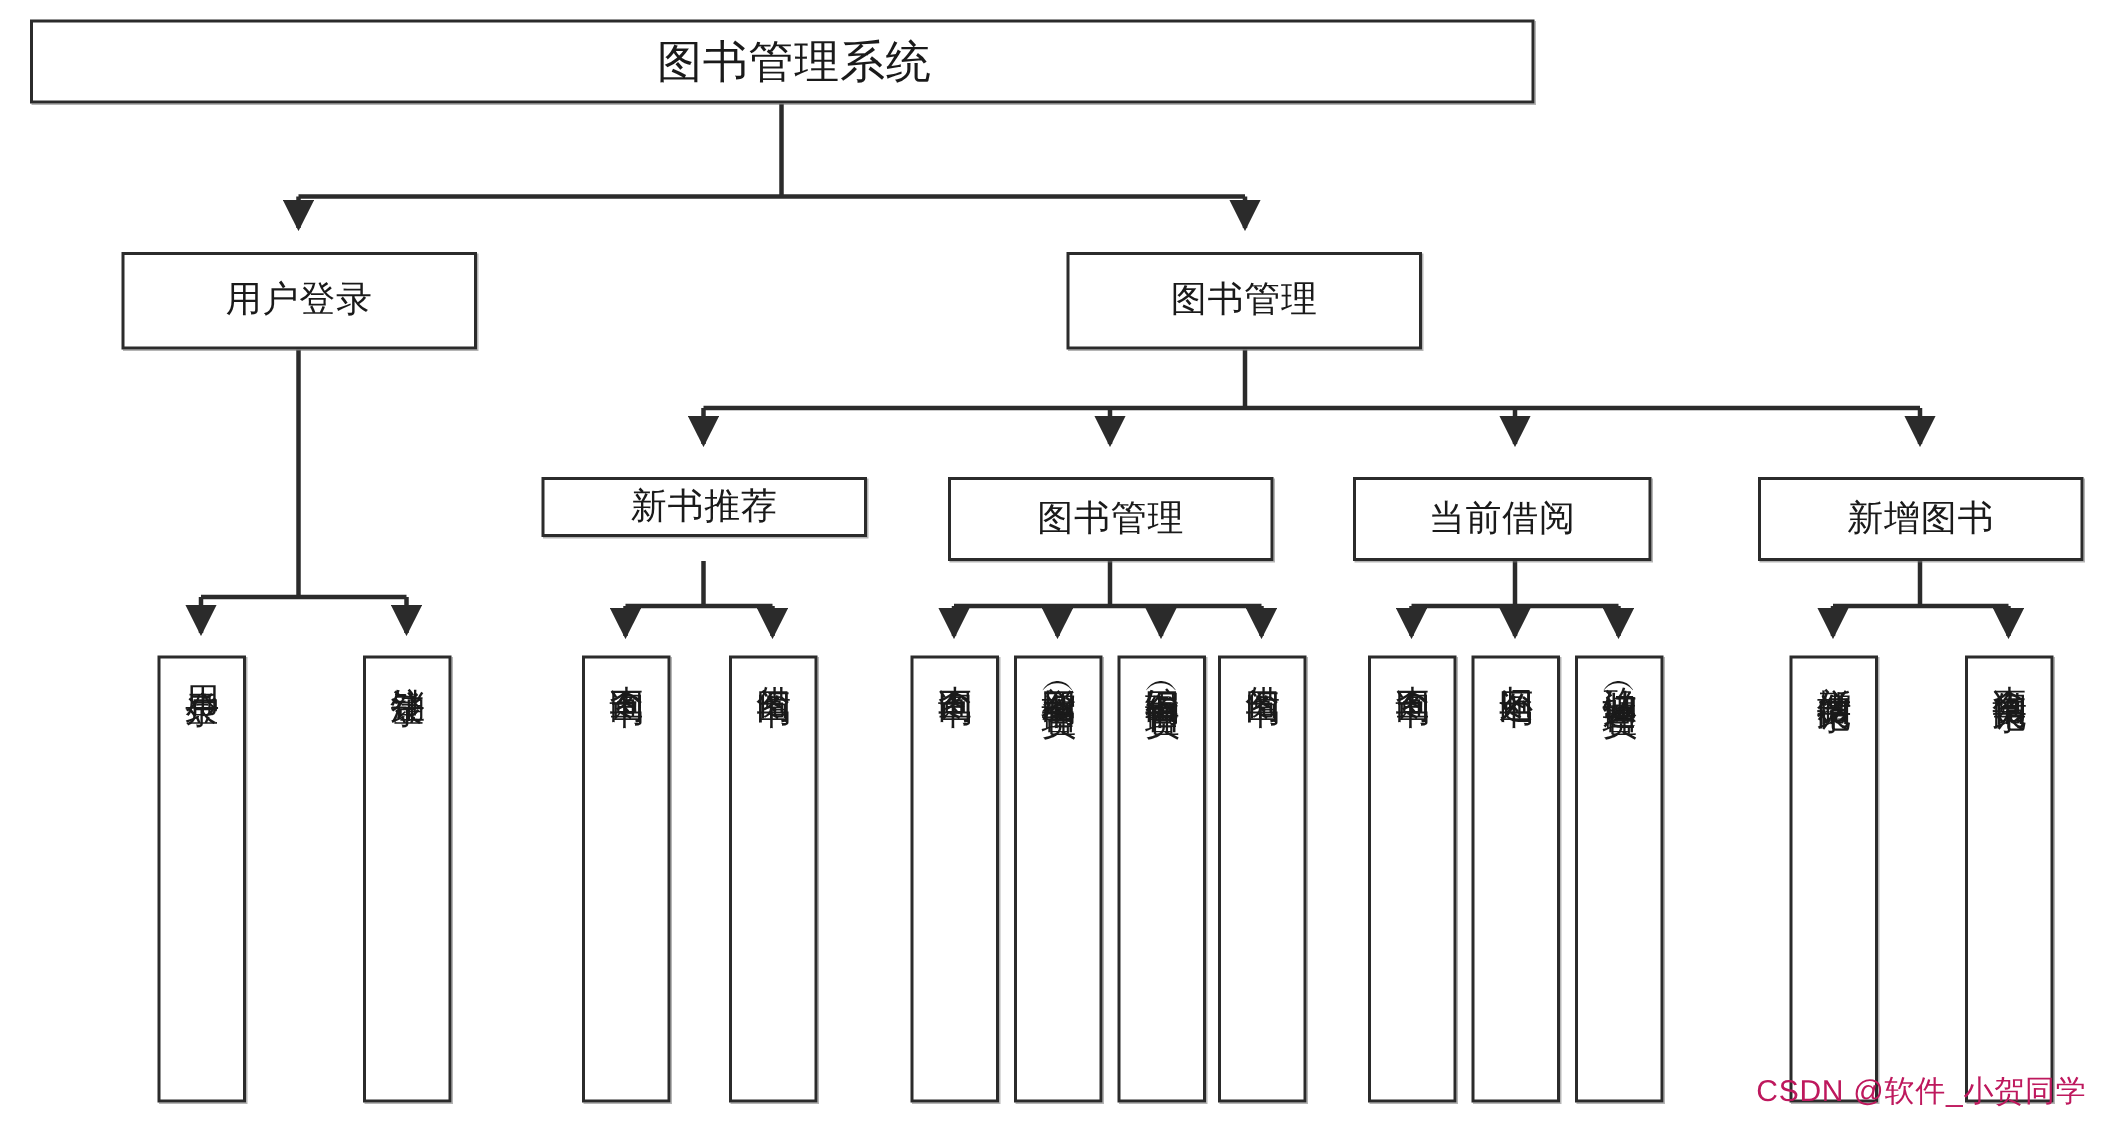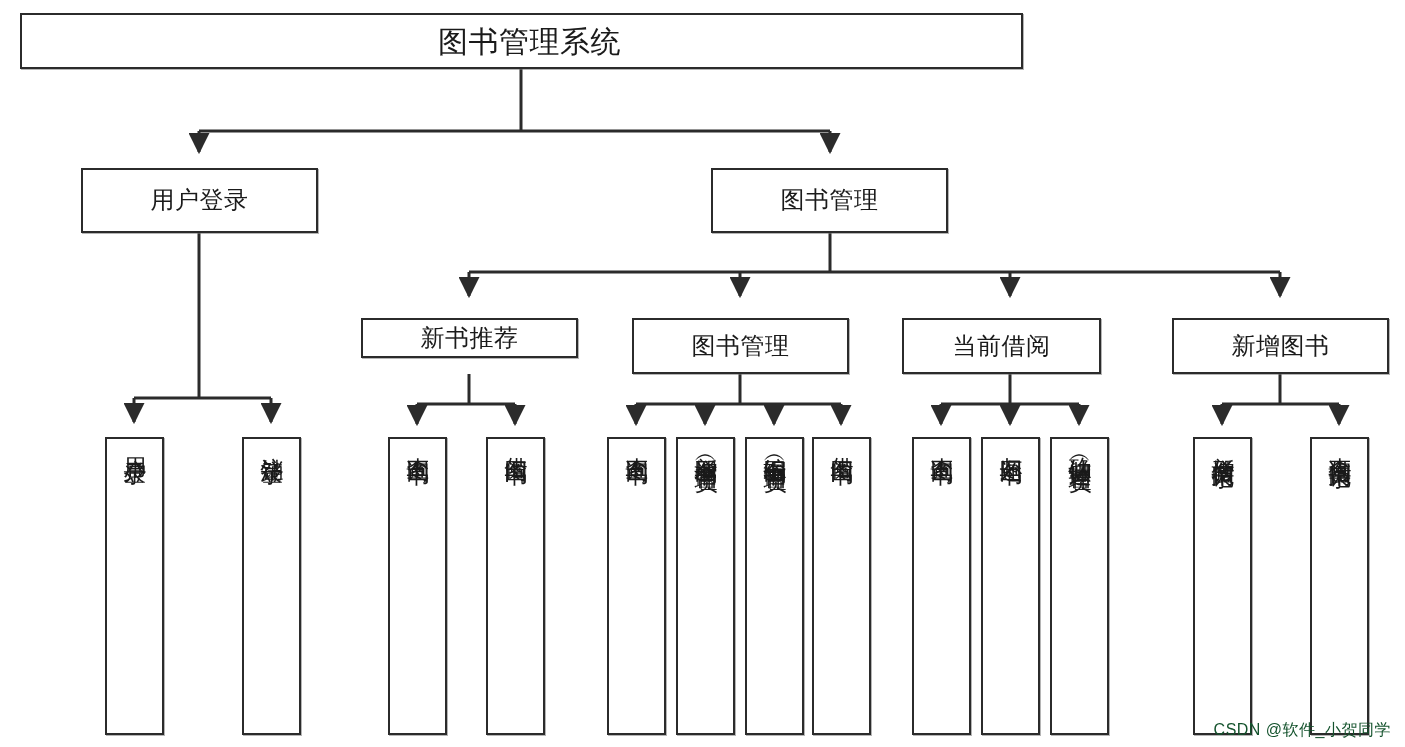--- a/index.html
+++ b/index.html
@@ -64,22 +64,22 @@
     text-orientation: upright;
     font-size: 23px;
     line-height: 1.12;
     letter-spacing: 2px;
     white-space: nowrap;
   }
   .watermark {
     position: absolute;
     right: 14px;
     bottom: 6px;
-    font-size: 16px;
-    color: #14532d;
+    font-size: 20px;
+    color: #be185d;
     white-space: nowrap;
     letter-spacing: 0.5px;
   }
 </style>
 </head>
 <body>
 
 <div id="canvas">
 
   <svg id="edges" viewBox="0 0 1405 747" xmlns="http://www.w3.org/2000/svg">

